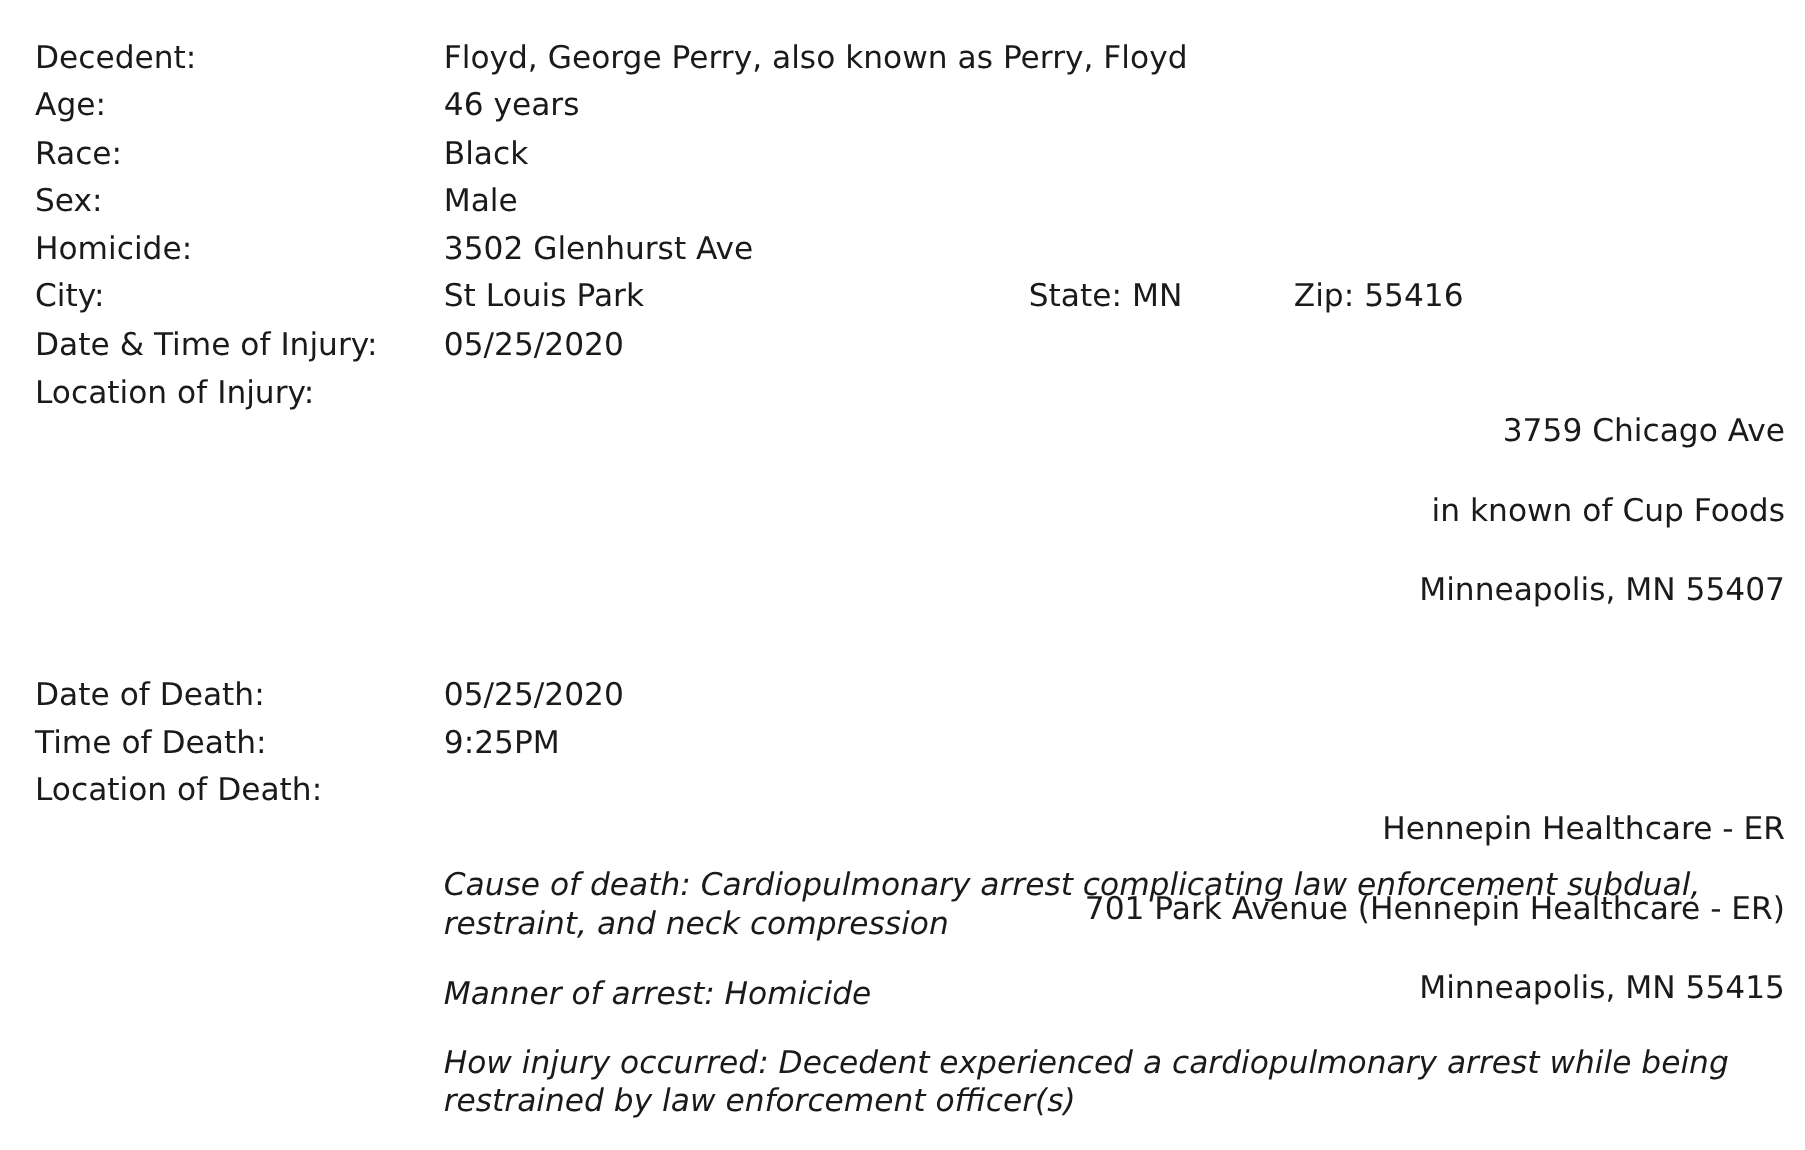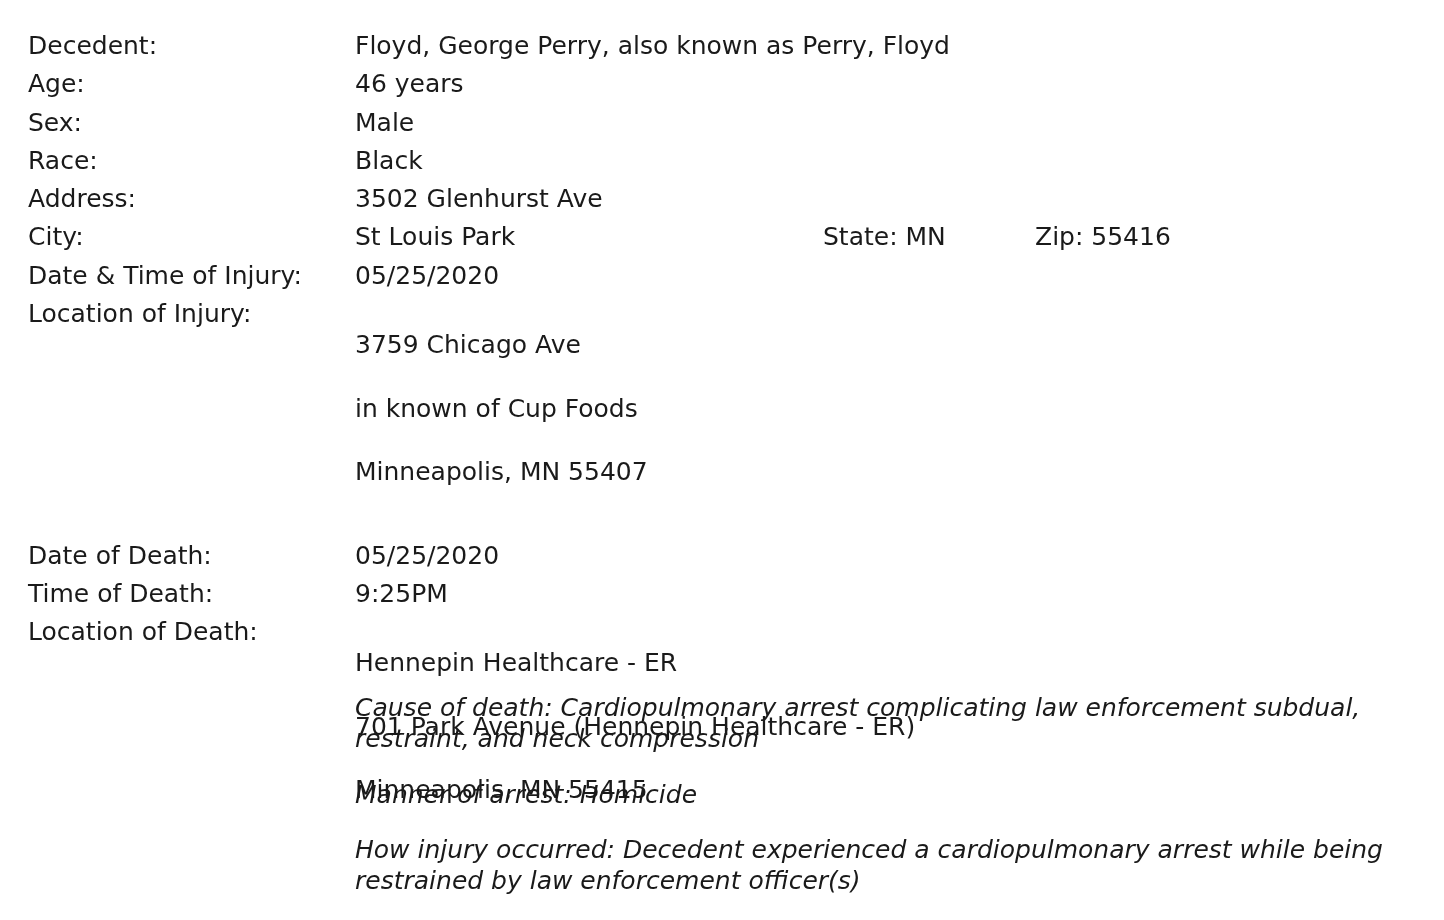--- a/index.html
+++ b/index.html
@@ -38,20 +38,21 @@
     width: 327px;
     flex: 0 0 327px;
     white-space: pre;
   }
   .value {
     flex: 1 1 auto;
     white-space: pre-line;
   }
   .value .line {
     display: block;
+    text-align: right;
   }
   .citywrap {
     display: flex;
     align-items: center;
     flex: 1 1 auto;
   }
   .city-name {
     width: 468px;
     flex: 0 0 468px;
   }
@@ -95,31 +96,31 @@
       <div class="label">Decedent:</div>
       <div class="value">Floyd, George Perry, also known as Perry, Floyd</div>
     </div>
 
     <div class="row">
       <div class="label">Age:</div>
       <div class="value">46 years</div>
     </div>
 
     <div class="row">
+      <div class="label">Race:</div>
+      <div class="value">Black</div>
+    </div>
+
+    <div class="row">
       <div class="label">Sex:</div>
       <div class="value">Male</div>
     </div>
 
     <div class="row">
-      <div class="label">Race:</div>
-      <div class="value">Black</div>
-    </div>
-
-    <div class="row">
-      <div class="label">Address:</div>
+      <div class="label">Homicide:</div>
       <div class="value">3502 Glenhurst Ave</div>
     </div>
 
     <div class="row">
       <div class="label">City:</div>
       <div class="citywrap">
         <div class="city-name">St Louis Park</div>
         <div class="state-field">State: MN</div>
         <div class="zip-field">Zip: 55416</div>
       </div>

